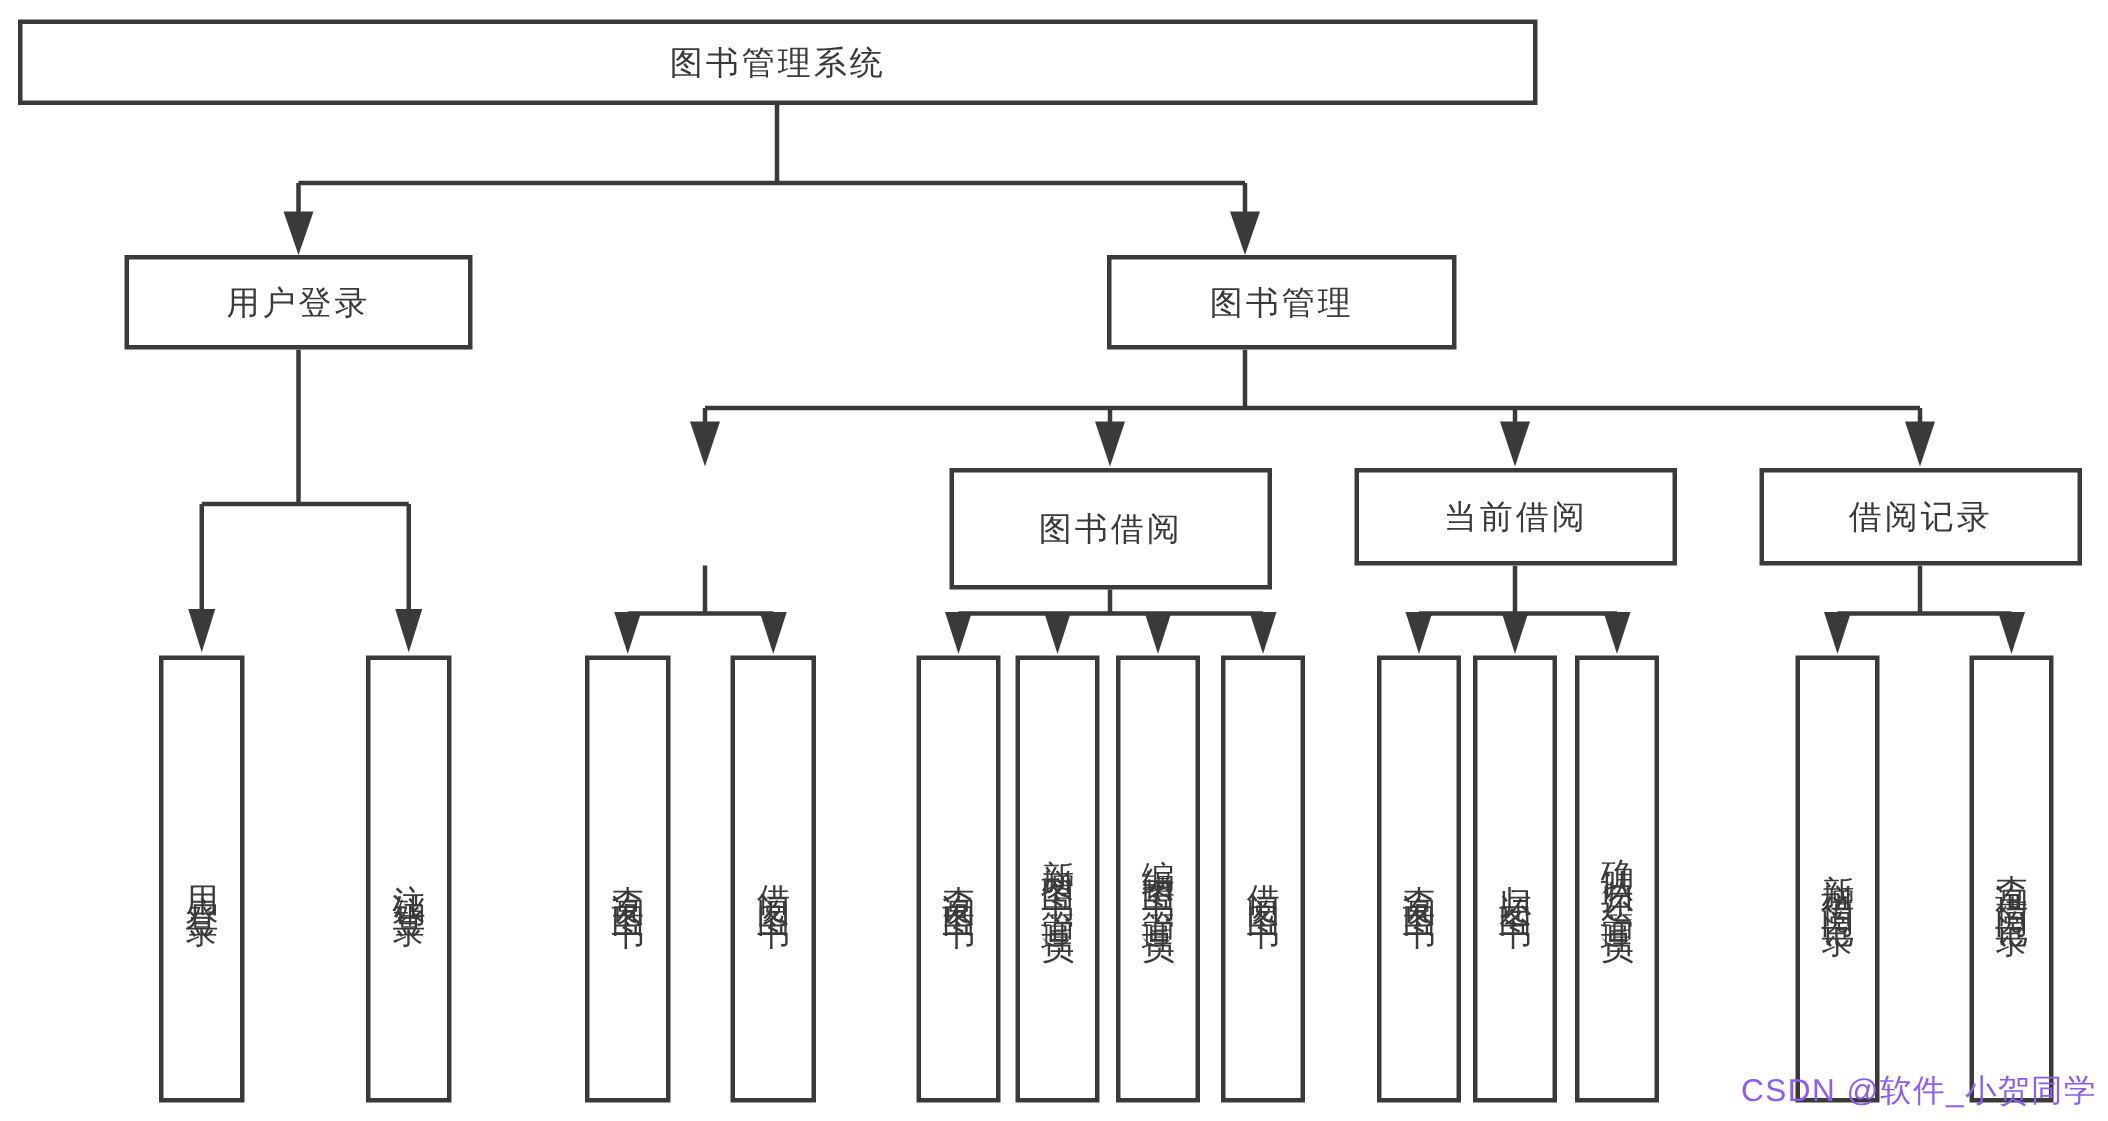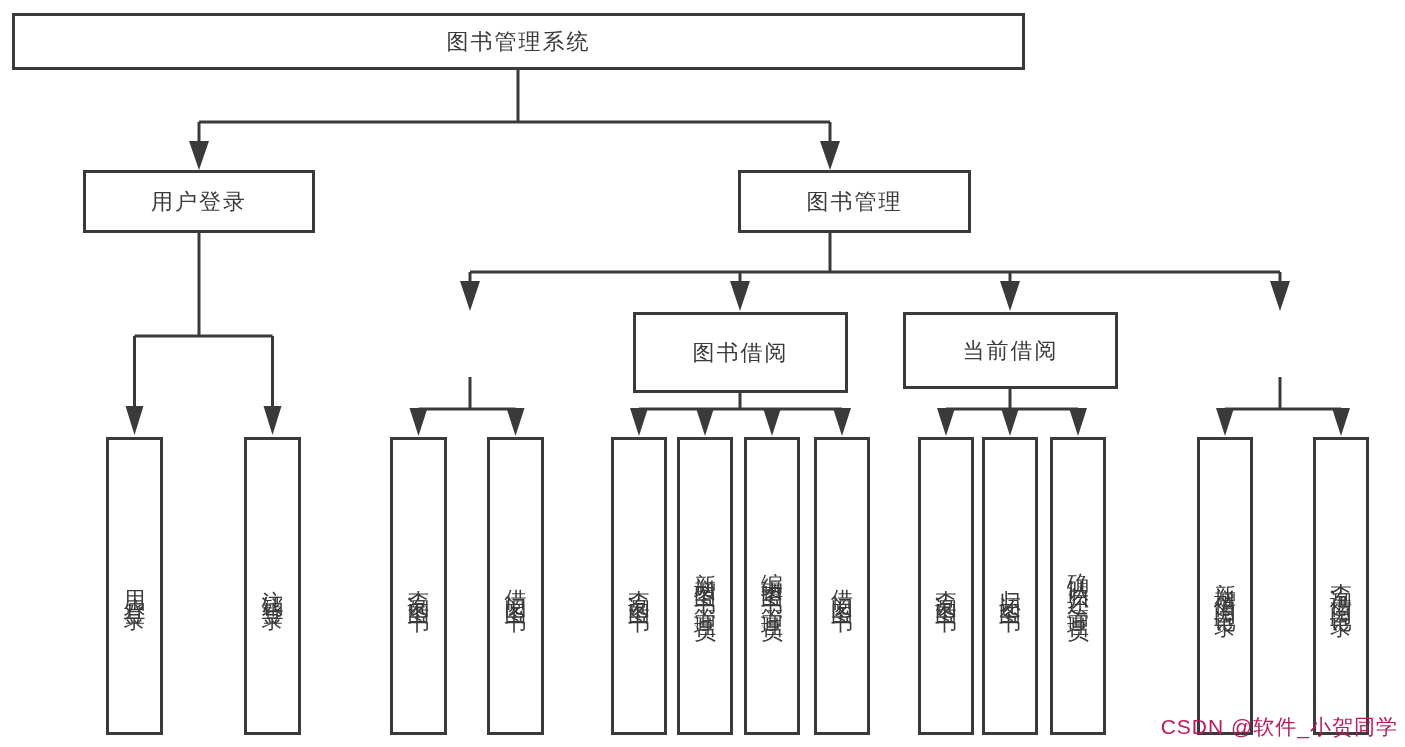--- a/index.html
+++ b/index.html
@@ -35,21 +35,21 @@
     color: #3a3a3a;
     letter-spacing: 7px;
     line-height: 1.1;
   }
   .watermark {
     position: absolute;
     right: 7px;
     top: 713px;
     font-size: 21px;
     letter-spacing: 1px;
-    color: #be185d;
+    color: #8b5cf6;
     z-index: 5;
     white-space: nowrap;
   }
 </style>
 </head>
 <body>
 
 <div class="canvas">
 
   <svg class="connectors" width="1405" height="747" viewBox="0 0 1405 747">
@@ -118,22 +118,25 @@
   <div class="node" style="left:83px; top:170px; width:232px; height:63px;">
     <span class="lh">用户登录</span>
   </div>
   <div class="node" style="left:706px; top:170px; width:233px; height:63px;margin-left:32px;">
     <span class="lh">图书管理</span>
   </div>
 
   <div class="node" style="left:633px; top:312px; width:215px; height:81px;">
     <span class="lh">图书借阅</span>
   </div>
-  <div class="node" style="left:903px; top:312px; width:215px; height:77px;">
+  <div class="node" style="left:903px; top:312px; width:215px; height:65px;">
     <span class="lh">当前借阅</span>
+  </div>
+  <div class="node" style="left:1173px; top:312px; width:215px; height:65px;">
+    <span class="lh">借阅记录</span>
   </div>
 
   <div class="node leaf" style="left:106px; width:57px;">
     <span class="lv">用户登录</span>
   </div>
   <div class="node leaf" style="left:244px; width:57px;">
     <span class="lv">注销登录</span>
   </div>
 
   <div class="node leaf" style="left:390px; width:57px;">

